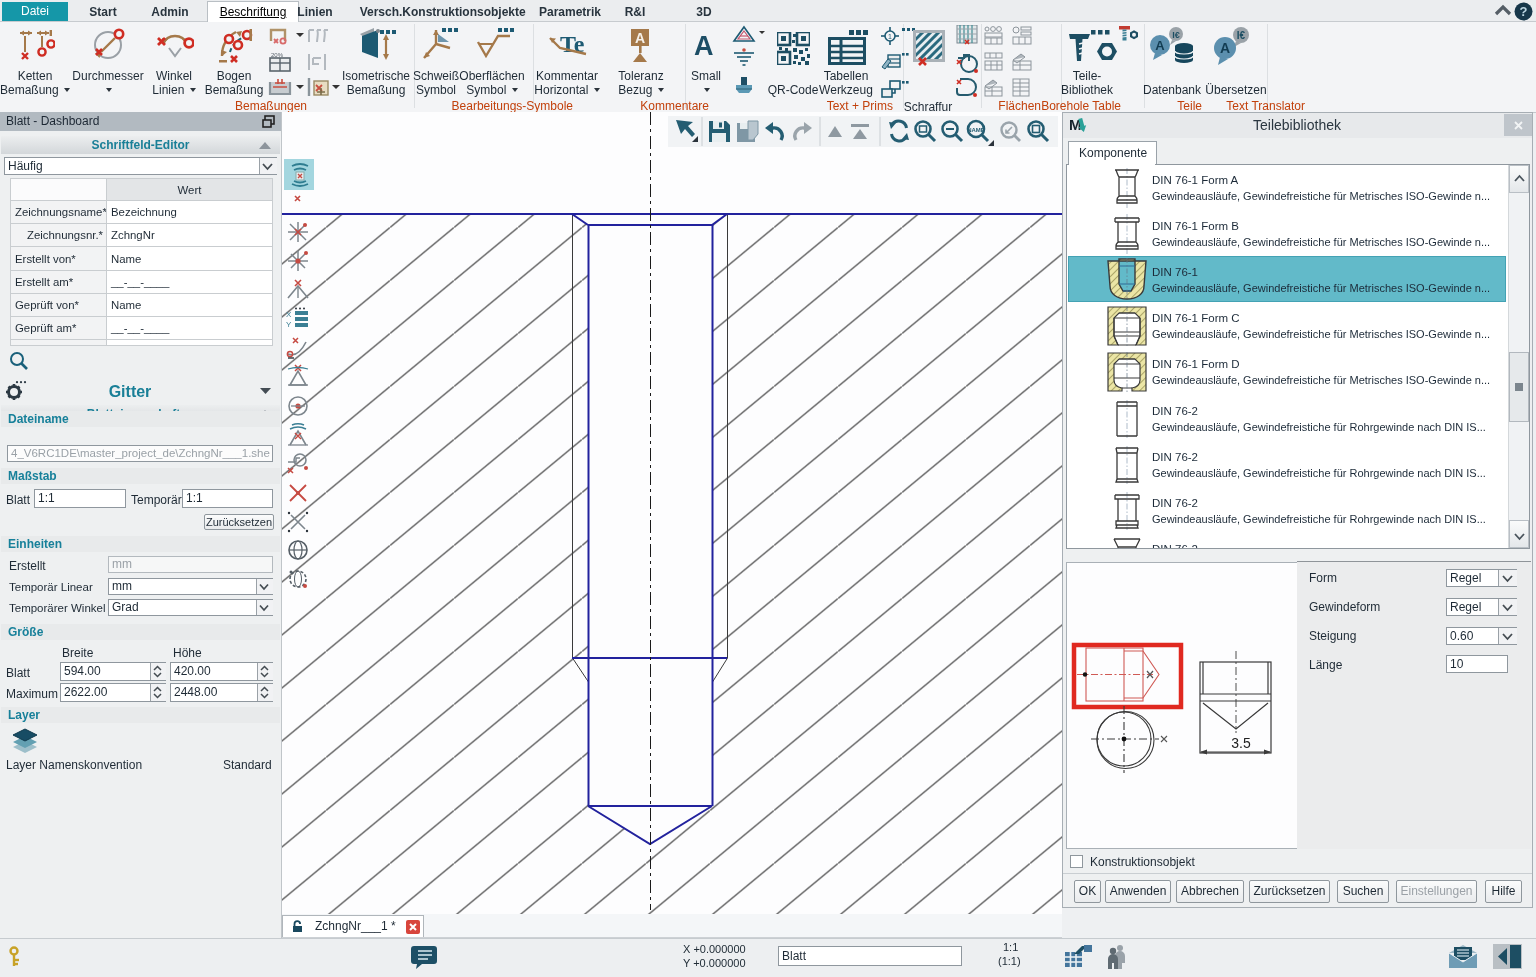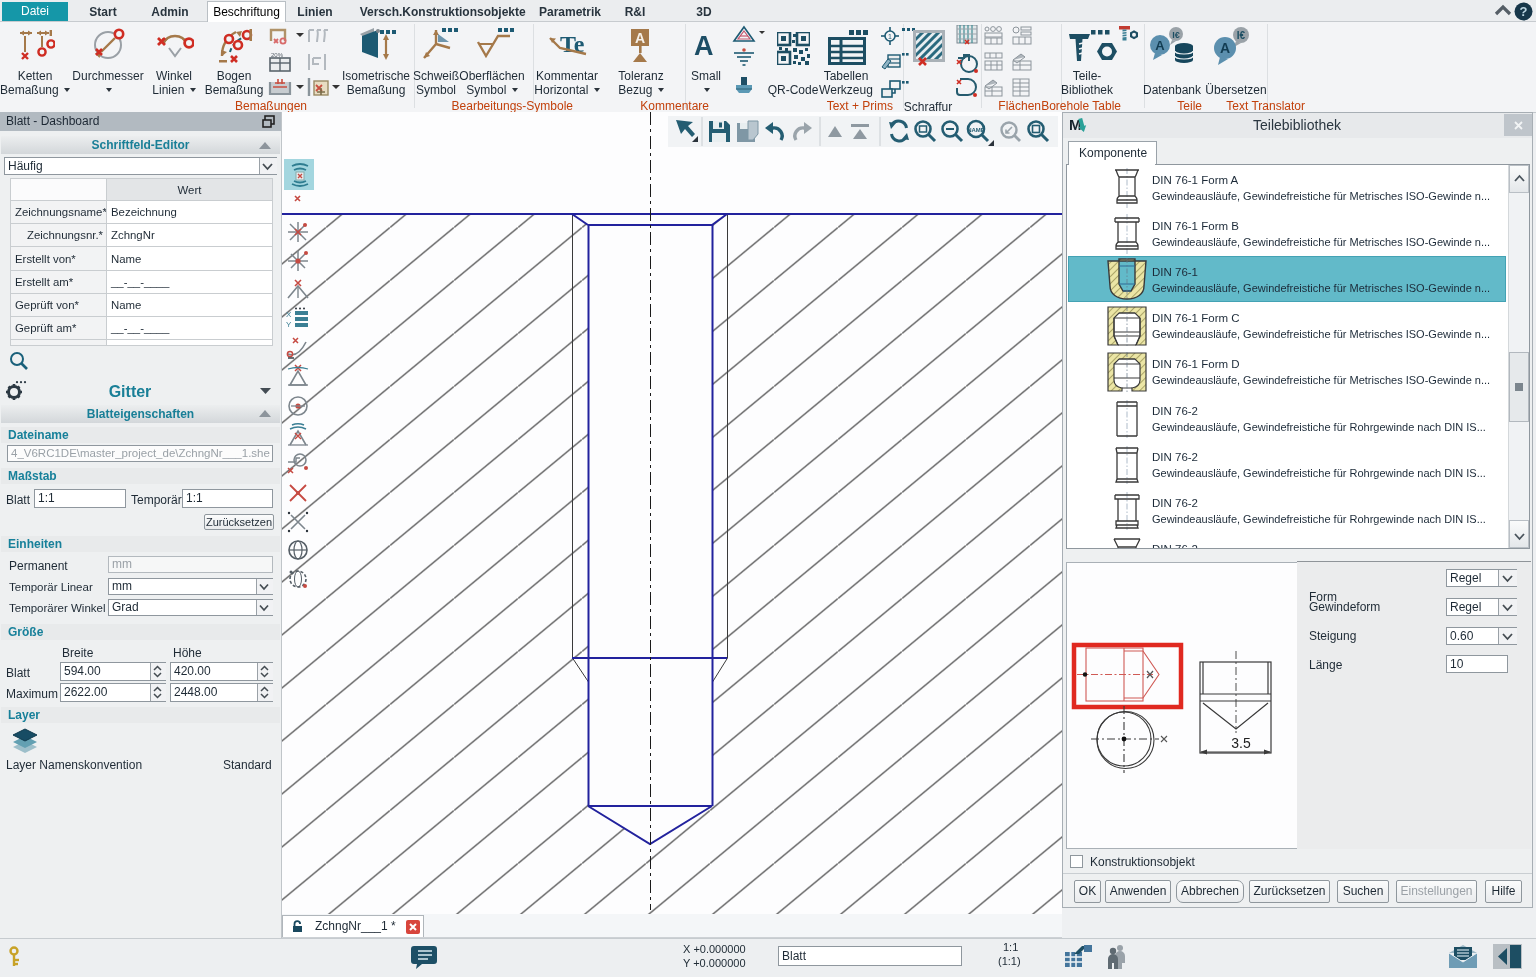--- a/index.html
+++ b/index.html
@@ -5,21 +5,21 @@
 html,body{margin:0;padding:0;}
 body{width:1536px;height:977px;position:relative;overflow:hidden;
   font-family:"Liberation Sans",sans-serif;background:#eef0f2;font-size:12px;}
 .abs{position:absolute;}
 .txt{position:absolute;white-space:nowrap;color:#1e2a35;font-size:12px;}
 .ctr{transform:translateX(-50%);}
 
 #tabbar{left:0;top:0;width:1536px;height:21px;background:#ebedef;border-bottom:1px solid #c7cbcf;}
 .tab{position:absolute;top:3px;height:18px;line-height:18px;font-size:12px;color:#28343e;font-weight:bold;}
 #tab-datei{left:2px;top:2px;width:66px;height:19px;background:#1597a8;color:#fff;text-align:center;line-height:19px;font-size:12px;}
-#tab-besch{left:207px;top:1px;width:79px;height:21px;background:#fff;border:1px solid #b9bfc4;border-bottom:none;text-align:center;line-height:20px;font-size:12px;box-sizing:border-box;}
+#tab-besch{left:207px;top:1px;width:92px;height:21px;background:#fff;border:1px solid #b9bfc4;border-bottom:none;text-align:center;line-height:20px;font-size:12px;box-sizing:border-box;text-decoration:underline;}
 
 #ribbon{left:0;top:22px;width:1536px;height:90px;background:#f3f4f6;border-bottom:1px solid #c3c8cc;}
 .gsep{position:absolute;top:2px;width:1px;height:84px;background:#dcdfe2;}
 .glab{position:absolute;top:77px;width:200px;text-align:right;font-size:12px;color:#c2410c;}
 .blab{position:absolute;width:140px;text-align:center;font-size:12px;color:#1e2a35;line-height:13.5px;}
 .dd{display:inline-block;width:0;height:0;border-left:3.5px solid transparent;border-right:3.5px solid transparent;border-top:4.5px solid #2b333b;margin-left:2px;vertical-align:2px;}
 
 #lpanel{left:0;top:112px;width:281px;height:826px;background:#eef0f1;border-right:1px solid #c0c5c9;}
 .ptitle{position:absolute;left:0;top:0;width:281px;height:19px;background:#b2bac1;color:#1c2733;font-size:12px;line-height:19px;padding-left:6px;box-sizing:border-box;}
 .sechdr{position:absolute;left:1px;width:279px;height:18px;background:linear-gradient(#eceeef,#d3d7da);color:#197f97;font-weight:bold;font-size:12px;text-align:center;line-height:18px;}
@@ -527,32 +527,32 @@
   <div class="abs" style="left:0px;top:271px;width:260px;text-align:center;color:#197f97;font-weight:bold;font-size:16px;">Gitter</div>
   <svg class="abs" style="left:259px;top:275px;" width="13" height="8">
       <path d="M1,1 L6.5,7 L12,1 Z" fill="#434c54"></path>
     </svg>
 
   <div class="sechdr" style="top:293px;">Blatteigenschaften</div>
   <svg class="abs" style="left:258px;top:297px;" width="14" height="9">
       <path d="M1,8 L7,1 L13,8 Z" fill="#8d959c"></path>
     </svg>
 
-  <div class="strip" style="top:315px;">Dateiname</div>
+  <div class="strip" style="top:299px;">Dateiname</div>
   <div class="inp" style="left:7px;top:333px;width:266px;height:17px;color:#9aa1a7;background:#fcfcfc;font-size:11.5px;line-height:15px;">4_V6RC1DE\master_project_de\ZchngNr___1.she</div>
 
   <div class="strip" style="top:356px;">Maßstab</div>
   <div class="lab" style="left:6px;top:381px;">Blatt</div>
   <div class="inp" style="left:34px;top:377px;width:92px;height:19px;line-height:17px;">1:1</div>
   <div class="lab" style="left:131px;top:381px;">Temporär</div>
   <div class="inp" style="left:182px;top:377px;width:91px;height:19px;line-height:17px;">1:1</div>
   <div class="btn" style="left:204px;top:402px;width:70px;height:16px;line-height:14px;font-size:11px;">Zurücksetzen</div>
 
   <div class="strip" style="top:424px;">Einheiten</div>
-  <div class="lab" style="left:9px;top:447px;">Permanent</div>
+  <div class="lab" style="left:9px;top:447px;">Erstellt</div>
   <div class="inp" style="left:108px;top:444px;width:165px;height:17px;color:#9aa1a7;background:#f6f7f7;border-color:#b3b9be;line-height:15px;">mm</div>
   <div class="lab" style="left:9px;top:469px;font-size:11.5px;">Temporär Linear</div>
   <div class="inp" style="left:108px;top:466px;width:165px;height:17px;line-height:15px;">mm</div>
   <div class="combo-arrow" style="left:256px;top:467px;width:16px;height:15px;"></div>
   <svg class="abs" style="left:258px;top:471px;" width="12" height="8">
       <path d="M2,1.5 L6,6 L10,1.5" stroke="#444c52" stroke-width="1.7" fill="none"></path>
     </svg>
   <div class="lab" style="left:9px;top:490px;font-size:11.5px;">Temporärer Winkel</div>
   <div class="inp" style="left:108px;top:487px;width:165px;height:17px;line-height:15px;">Grad</div>
   <div class="combo-arrow" style="left:256px;top:488px;width:16px;height:15px;"></div>
@@ -947,21 +947,21 @@
     <path d="M136,140 L169,166 L201,140"></path>
     <line x1="133" y1="184" x2="204" y2="184" stroke-width="0"></line>
   </g>
   <line x1="169" y1="88" x2="169" y2="170" stroke="#3a3a3a" stroke-width="0.9" stroke-dasharray="8 3 2 3"></line>
   <line x1="134" y1="189" x2="203" y2="189" stroke="#3a3a3a" stroke-width="1"></line>
   <path d="M133,189 l7,-2.4 v4.8 Z M204,189 l-7,-2.4 v4.8 Z" fill="#3a3a3a"></path>
   <text x="174" y="185" font-size="14" fill="#222" text-anchor="middle" font-family="Liberation Sans">3.5</text>
 </svg>
 
 <div class="abs" style="left:1297px;top:561px;width:234px;height:288px;background:#ebeced;border-top:1px solid #8f9499;box-sizing:border-box;"></div>
-<div class="lab" style="left:1309px;top:590px;">Form</div>
+<div class="lab" style="left:1309px;top:571px;">Form</div>
 <div class="lab" style="left:1309px;top:600px;">Gewindeform</div>
 <div class="lab" style="left:1309px;top:629px;">Steigung</div>
 <div class="lab" style="left:1309px;top:658px;">Länge</div>
 <div class="inp" style="left:1446px;top:569px;width:71px;height:18px;line-height:16px;">Regel</div>
 <div class="combo-arrow" style="left:1498px;top:570px;width:18px;height:16px;"></div>
 <svg class="abs" style="left:1501px;top:574px;" width="13" height="9">
     <path d="M2,2 L6.5,7 L11,2" stroke="#444c52" stroke-width="1.8" fill="none"></path>
   </svg>
 <div class="inp" style="left:1446px;top:598px;width:71px;height:18px;line-height:16px;">Regel</div>
 <div class="combo-arrow" style="left:1498px;top:599px;width:18px;height:16px;"></div>
@@ -973,21 +973,21 @@
 <svg class="abs" style="left:1501px;top:632px;" width="13" height="9">
     <path d="M2,2 L6.5,7 L11,2" stroke="#444c52" stroke-width="1.8" fill="none"></path>
   </svg>
 <div class="inp" style="left:1446px;top:655px;width:62px;height:18px;line-height:16px;">10</div>
 
 <div class="abs" style="left:1070px;top:855px;width:13px;height:13px;background:#fff;border:1px solid #8f979d;box-sizing:border-box;"></div>
 <div class="lab" style="left:1090px;top:855px;">Konstruktionsobjekt</div>
 <div class="abs" style="left:1063px;top:873px;width:469px;height:1px;background:#c9ced2;"></div>
 <div class="btn" style="left:1074px;top:880px;width:27px;height:23px;line-height:21px;">OK</div>
 <div class="btn" style="left:1105px;top:880px;width:66px;height:23px;line-height:21px;">Anwenden</div>
-<div class="btn" style="left:1176px;top:880px;width:68px;height:23px;line-height:21px;border-radius:7px;">Abbrechen</div>
+<div class="btn" style="left:1176px;top:880px;width:68px;height:23px;line-height:21px;">Abbrechen</div>
 <div class="btn" style="left:1249px;top:880px;width:81px;height:23px;line-height:21px;">Zurücksetzen</div>
 <div class="btn" style="left:1337px;top:880px;width:52px;height:23px;line-height:21px;">Suchen</div>
 <div class="btn" style="left:1396px;top:880px;width:81px;height:23px;line-height:21px;color:#9ba1a7;">Einstellungen</div>
 <div class="btn" style="left:1485px;top:880px;width:37px;height:23px;line-height:21px;">Hilfe</div>
 
 <div class="abs" id="statusbar"></div>
 <svg class="abs" style="left:6px;top:946px;" width="16" height="22">
     <g stroke="#c8a227" stroke-width="2.4" fill="none">
       <circle cx="8" cy="5" r="3.5"></circle>
       <line x1="8" y1="8" x2="8" y2="20"></line>

